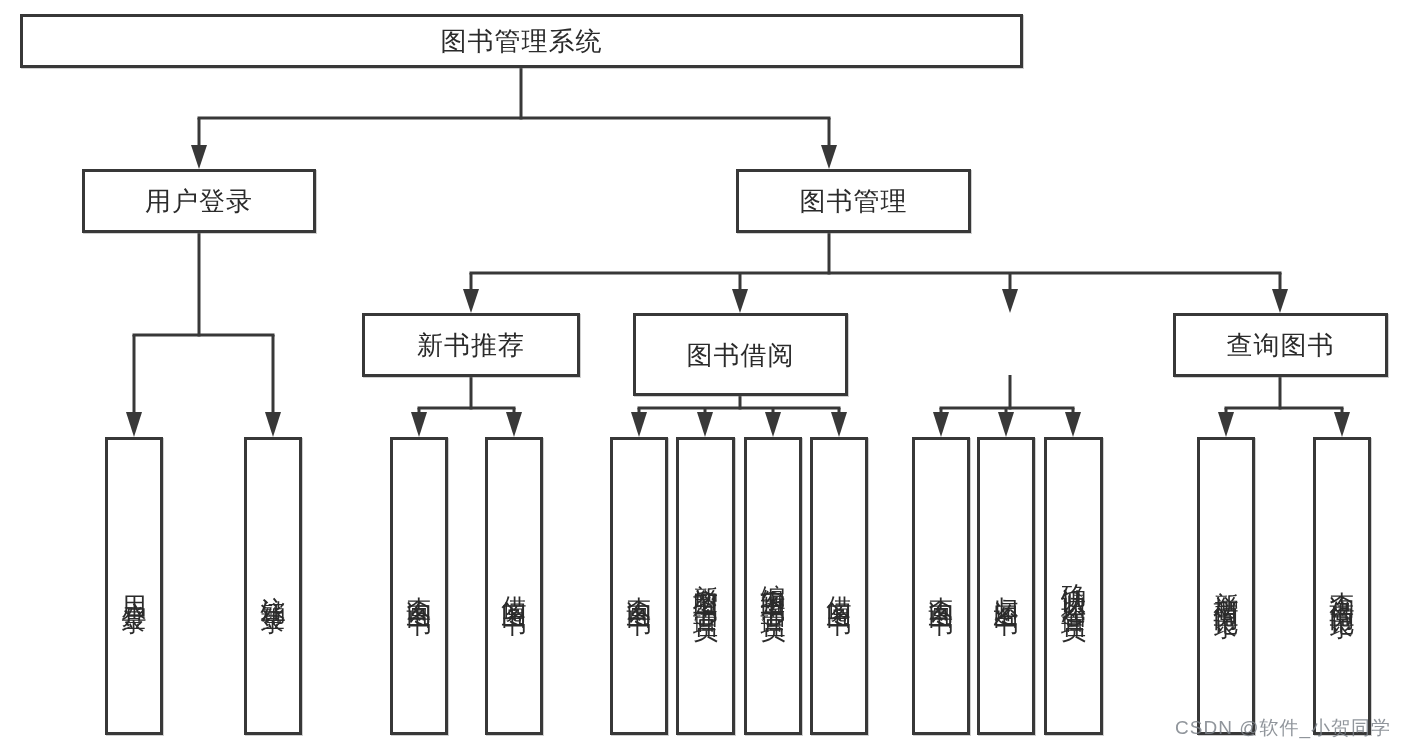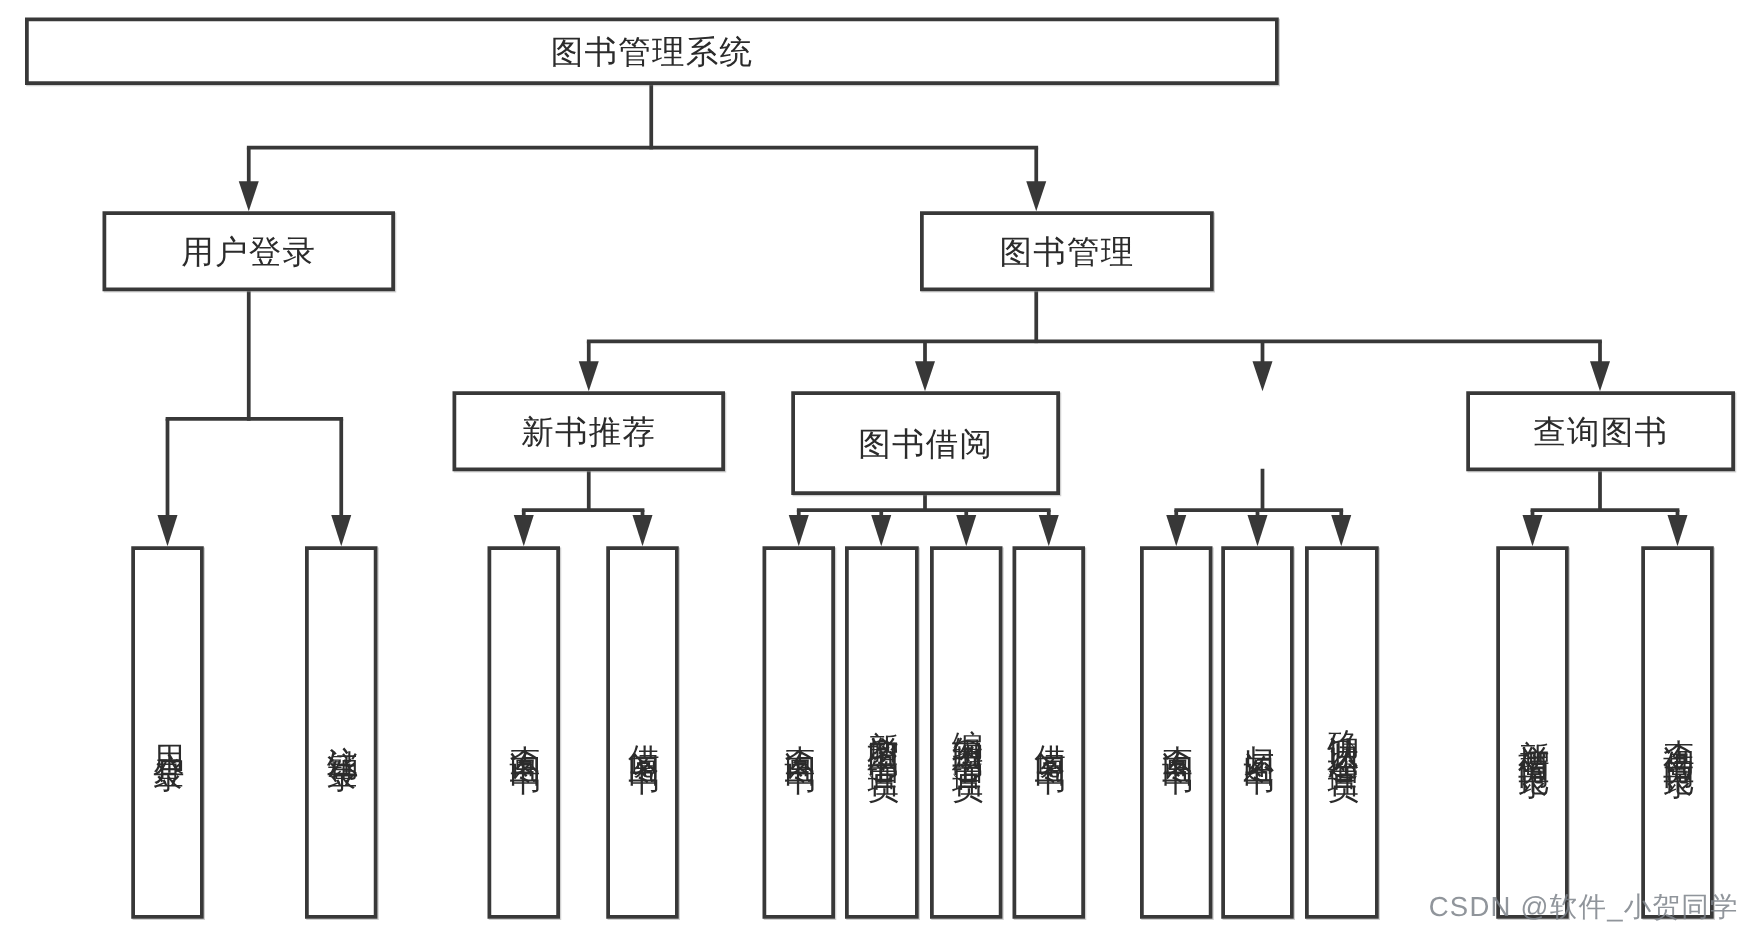--- a/index.html
+++ b/index.html
@@ -39,21 +39,21 @@
     writing-mode: vertical-rl;
     text-orientation: mixed;
     letter-spacing: 5px;
     line-height: 1;
     white-space: nowrap;
   }
   .watermark {
     position: absolute;
     right: 14px;
     bottom: 6px;
-    font-size: 22px;
+    font-size: 19px;
     color: rgba(125, 130, 138, 0.85);
     white-space: nowrap;
     letter-spacing: 1px;
   }
 </style>
 </head>
 <body>
 
 <div class="canvas">
 

